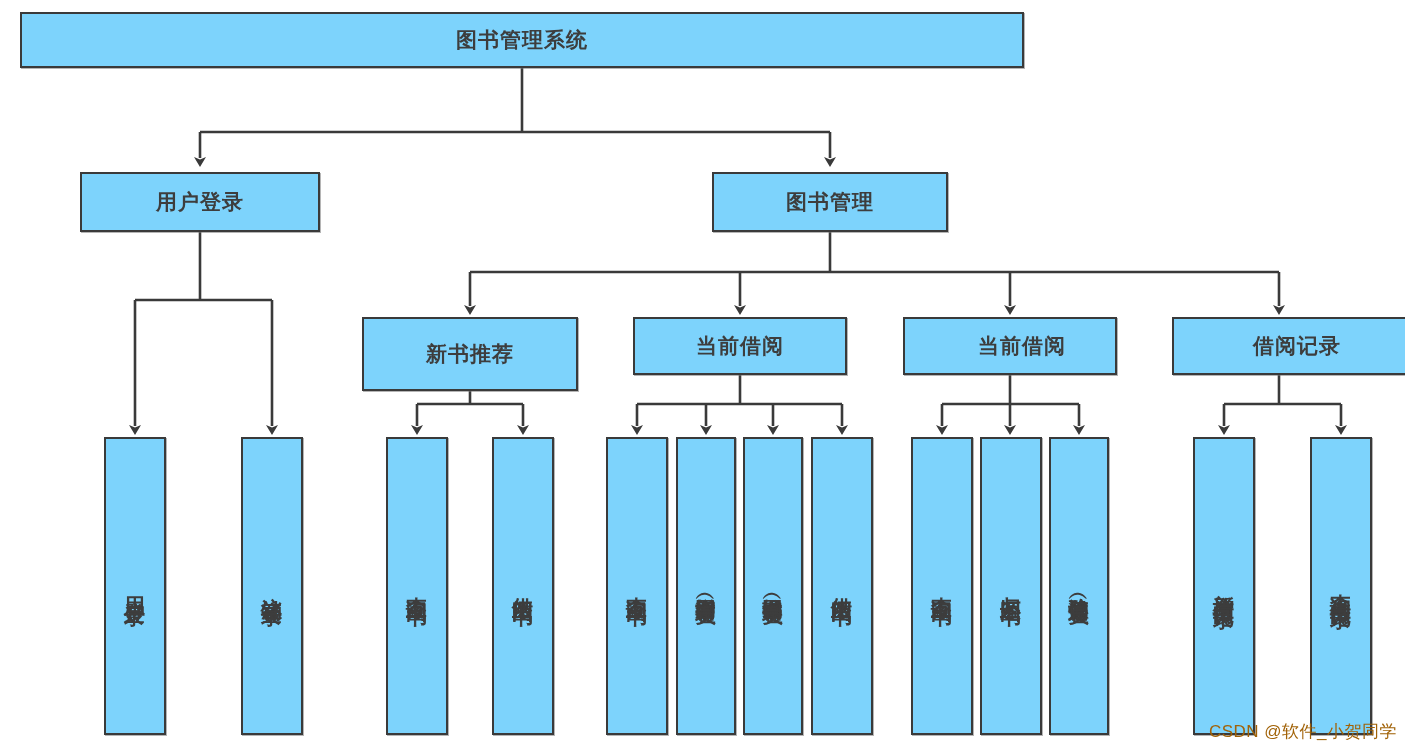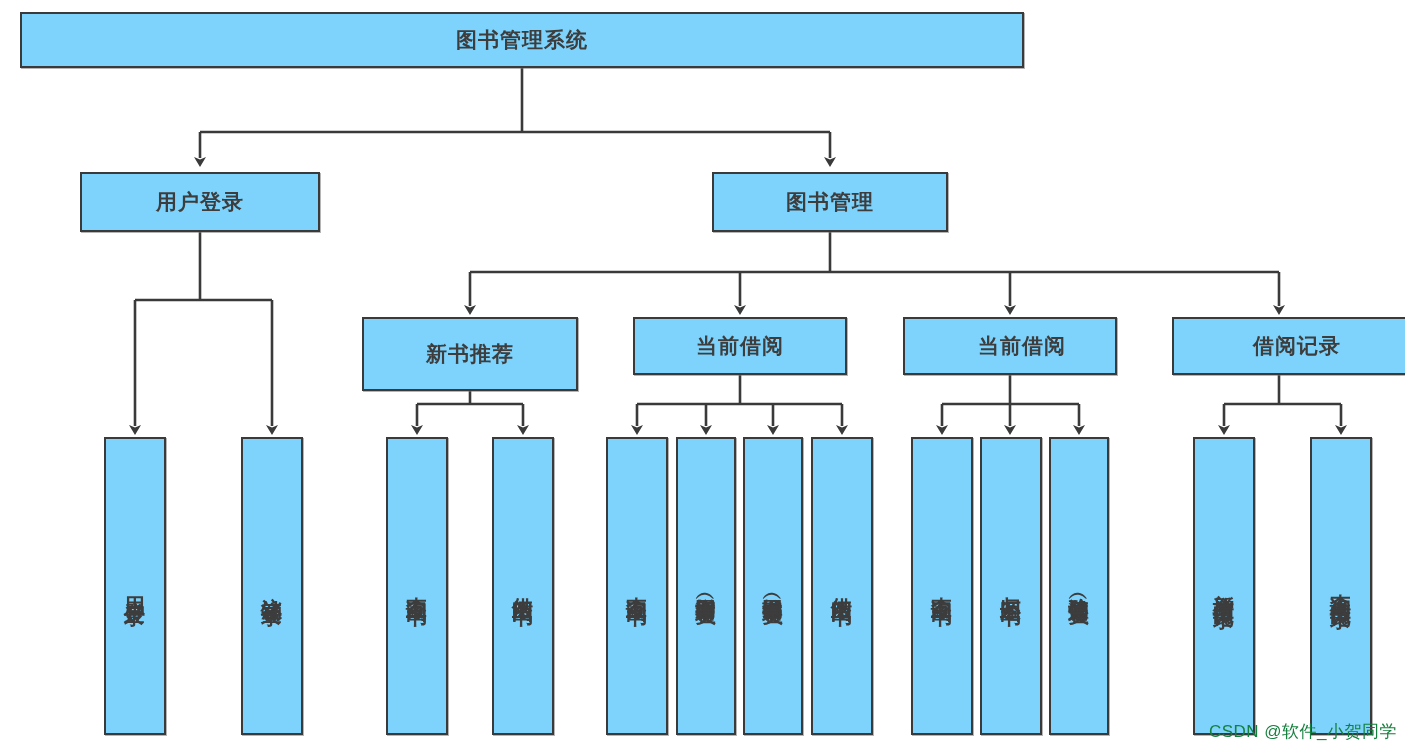--- a/index.html
+++ b/index.html
@@ -54,21 +54,21 @@
   }
   .node.v.tight {
     letter-spacing: 1px;
     font-size: 20px;
   }
   .watermark {
     position: absolute;
     right: 8px;
     bottom: 4px;
     font-size: 17px;
-    color: #15803d;
+    color: #a16207;
     letter-spacing: 0.5px;
     z-index: 5;
     white-space: nowrap;
   }
 </style>
 </head>
 <body>
 
 <div id="canvas">
 

